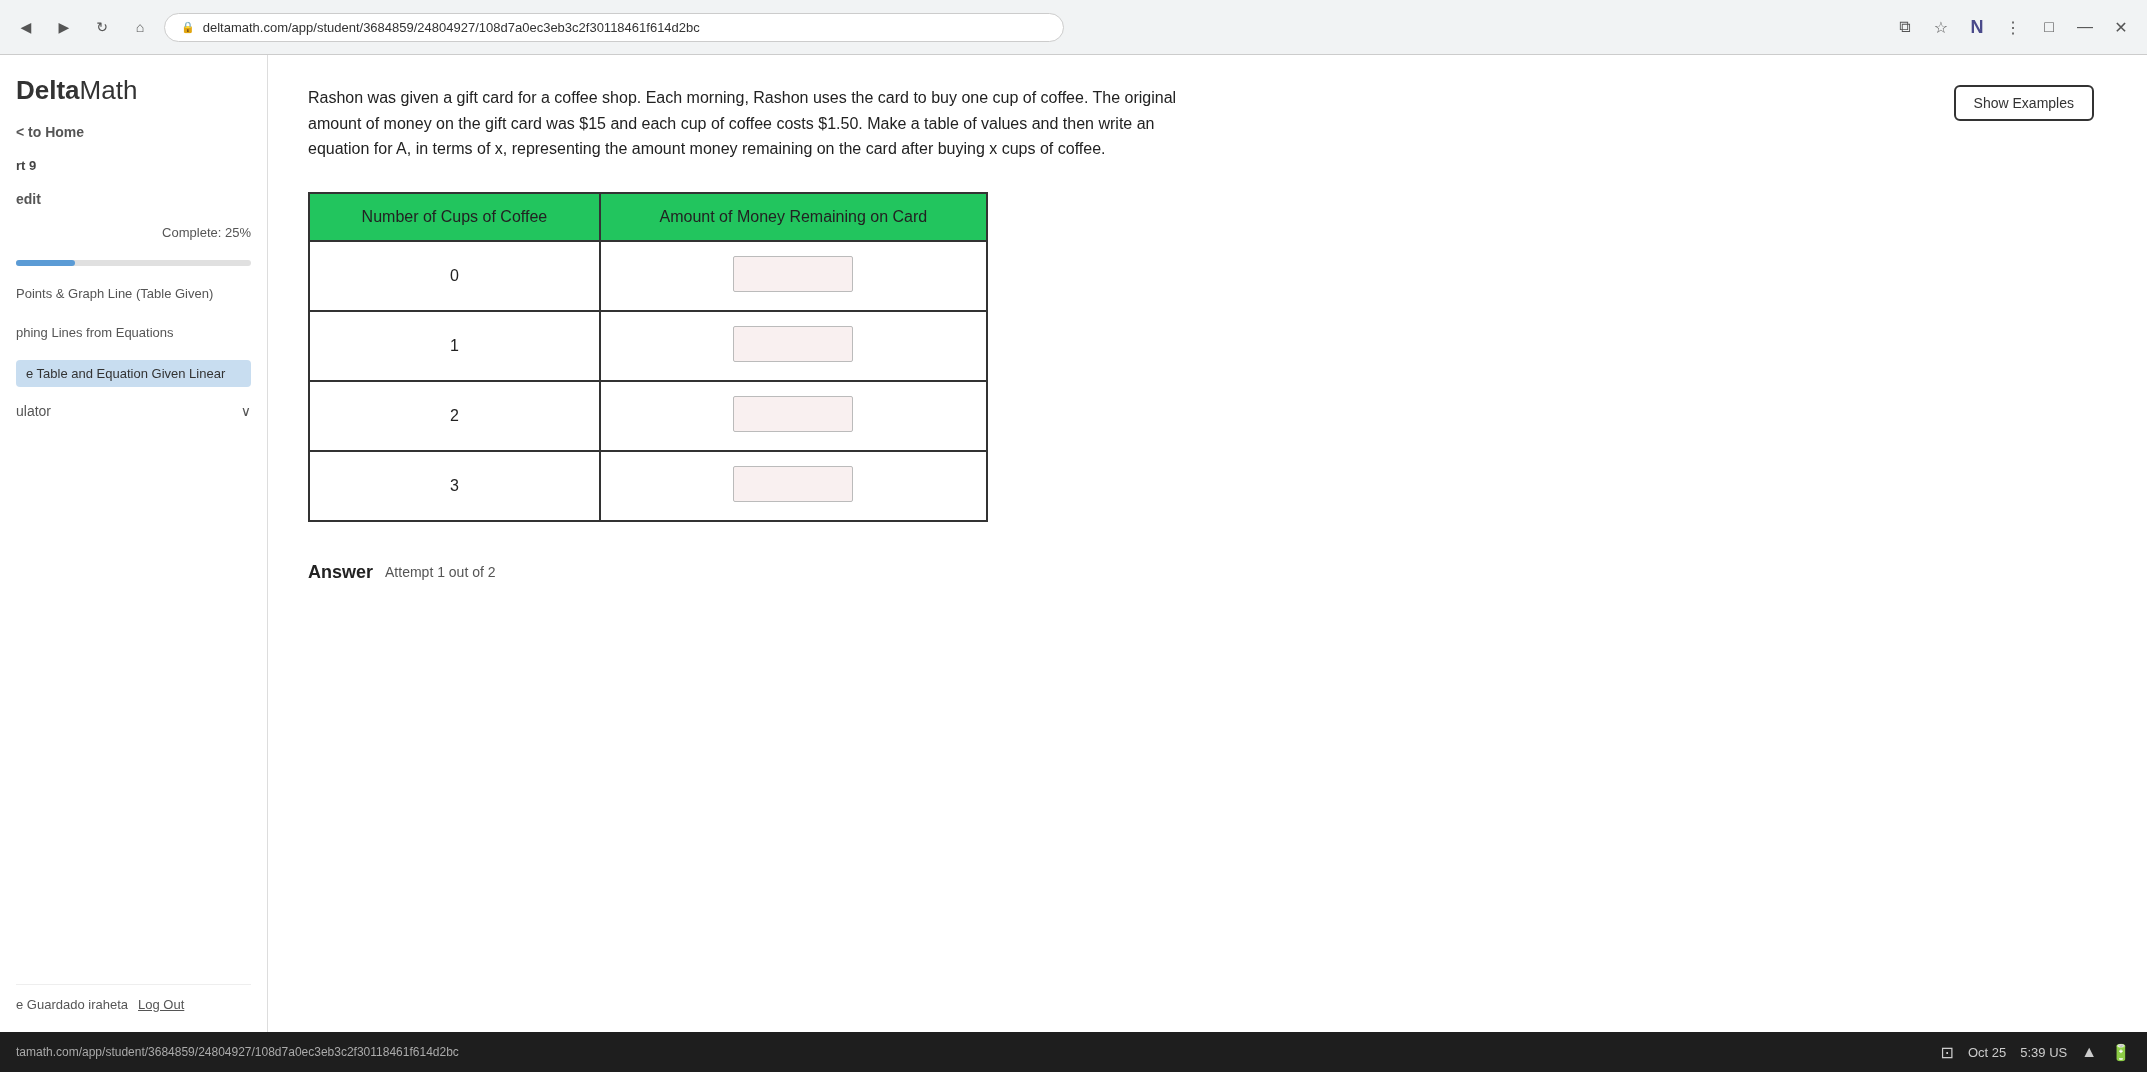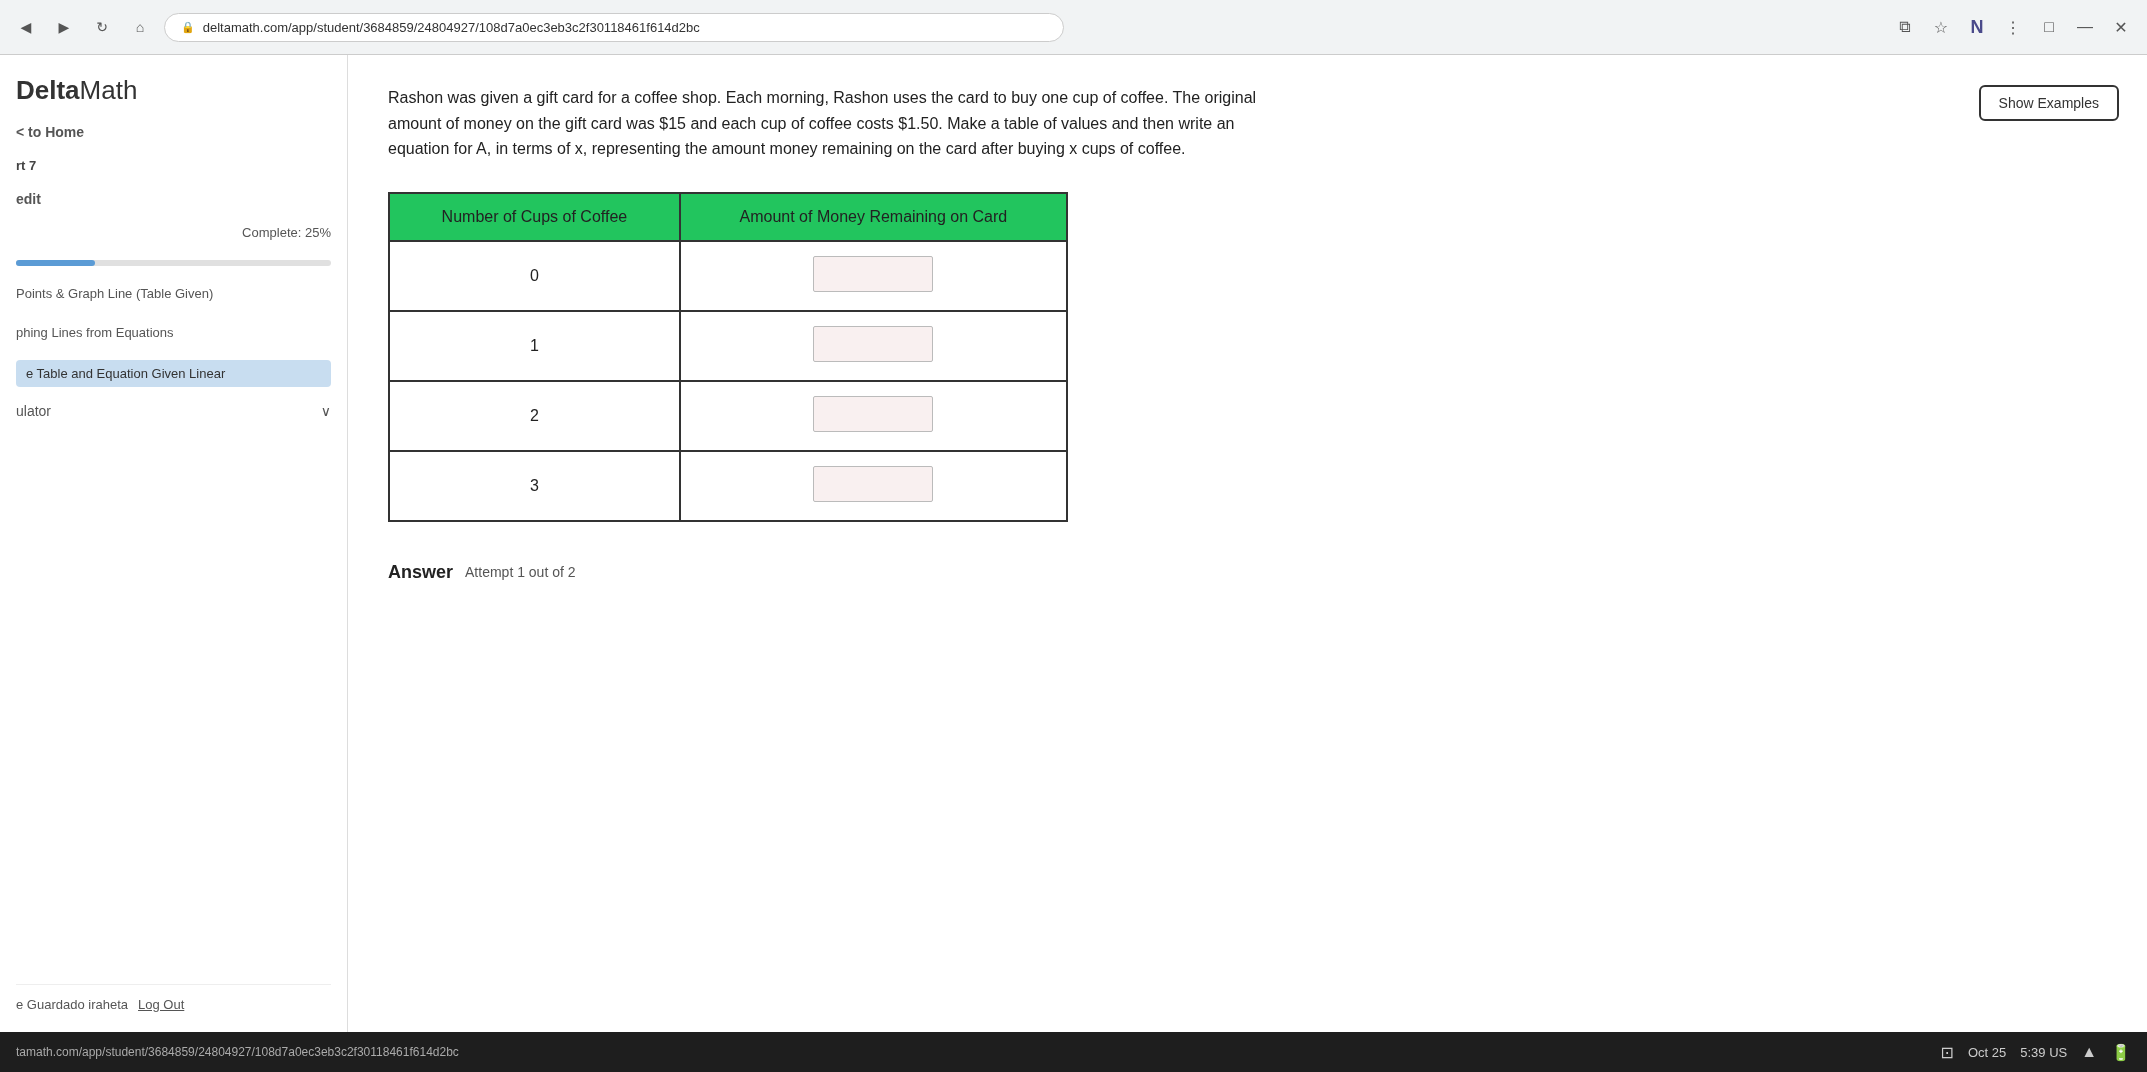--- a/index.html
+++ b/index.html
@@ -69,21 +69,21 @@
     }
 
     
     .main-layout {
       display: flex;
       height: calc(1072px - 55px - 40px);
     }
 
     
     .sidebar {
-      width: 348px;
+      width: 268px;
       background: white;
       border-right: 1px solid #ddd;
       padding: 20px 16px;
       display: flex;
       flex-direction: column;
       gap: 16px;
       overflow: hidden;
     }
     .sidebar-logo {
       font-size: 26px;
@@ -148,21 +148,21 @@
     .question-label {
       font-size: 16px;
       font-weight: bold;
       margin-bottom: 16px;
       color: #222;
     }
 
     .show-examples-btn {
       position: absolute;
       top: 30px;
-      right: 28px;
+      right: 53px;
       border: 2px solid #333;
       border-radius: 6px;
       padding: 8px 18px;
       font-size: 14px;
       background: white;
       cursor: pointer;
       color: #333;
     }
 
     .question-text {
@@ -306,21 +306,21 @@
 </div>
 
 <div class="main-layout">
 
   <div class="sidebar">
     <div class="sidebar-logo">
       <strong>Delta</strong><span>Math</span>
     </div>
 
     <div class="sidebar-nav-link">&lt; to Home</div>
-    <div class="sidebar-section-label">rt 7</div>
+    <div class="sidebar-section-label">rt 9</div>
     <div class="sidebar-nav-link">edit</div>
 
     <div>
       <div class="sidebar-progress-label">Complete: 25%</div>
       <div class="progress-bar-bg">
         <div class="progress-bar-fill"></div>
       </div>
     </div>
 
     <div class="sidebar-menu-item">Points &amp; Graph Line (Table Given)</div>

